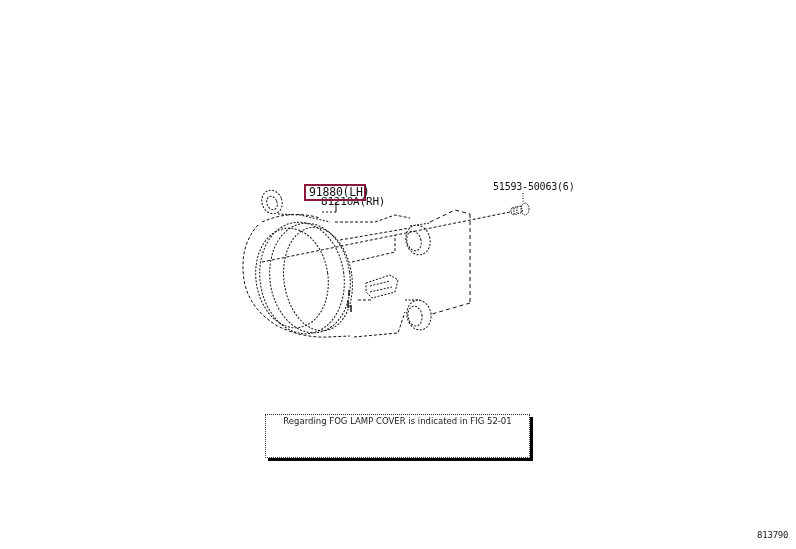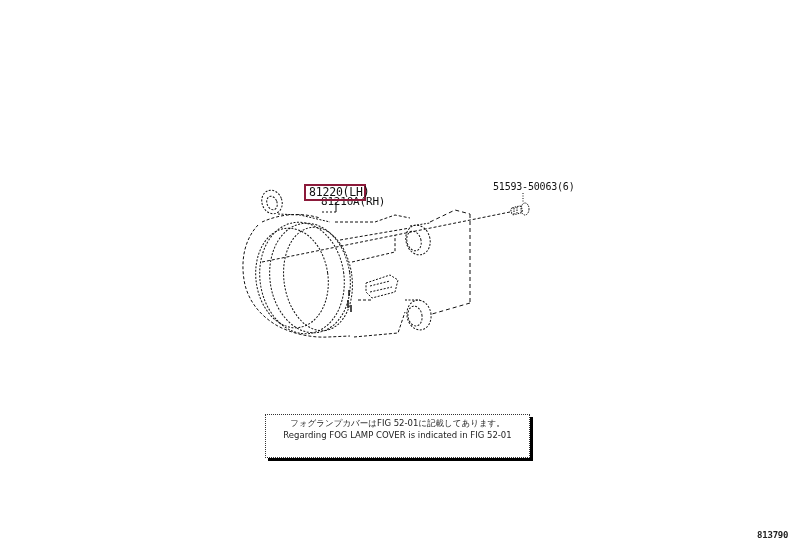--- a/index.html
+++ b/index.html
@@ -12,21 +12,21 @@
   .part-lh-box { position: absolute; left: 304px; top: 184px; width: 62px; height: 17px;
                  border: 2px solid #8b1a3a; box-sizing: border-box; }
   .part-lh { left: 309px; top: 186px; font-size: 11.5px; }
   .bolt-label { left: 493px; top: 181px; font-size: 10px; }
   .note-box { position: absolute; left: 265px; top: 414px; width: 265px; height: 44px;
               border: 1px dotted #333; background: #fff; box-shadow: 3px 3px 0 #000;
               box-sizing: border-box; text-align: center; font-family: "DejaVu Sans", "Liberation Sans", sans-serif; }
   .note-line { font-size: 8.5px; line-height: 12px; color: #222; white-space: nowrap; }
   .note-line.l1 { margin-top: 2px; }
   .note-line.l3 { font-family: "DejaVu Sans Mono", monospace; font-weight: bold; font-size: 9px; }
-  .fig-id { left: 757px; top: 529px; font-size: 9px; color: #222; font-weight: bold; }
+  .fig-id { left: 757px; top: 529px; font-size: 9px; color: #222; }
 </style>
 </head>
 <body>
 
 <div class="canvas">
   <svg width="796" height="549" viewBox="0 0 796 549" xmlns="http://www.w3.org/2000/svg" fill="none" stroke="#111" stroke-width="1">
 
     <line x1="336" y1="202" x2="336" y2="212"></line>
     <line x1="322" y1="212" x2="336" y2="212" stroke-dasharray="2,2"></line>
 
@@ -90,21 +90,20 @@
       <ellipse cx="525" cy="209" rx="4" ry="6"></ellipse>
       <line x1="514" y1="208" x2="514" y2="214"></line>
       <line x1="517" y1="207" x2="517" y2="213"></line>
     </g>
     <line x1="523" y1="193" x2="523" y2="202" stroke-dasharray="1,1.5"></line>
   </svg>
 </div>
 
 <div class="label part-rh">81210A(RH)</div>
 <div class="part-lh-box"></div>
-<div class="label part-lh">81220(LH)</div>
+<div class="label part-lh">91880(LH)</div>
 <div class="label bolt-label">51593-50063(6)</div>
 
 <div class="note-box">
-  <div class="note-line l1">フォグランプカバーはFIG 52-01に記載してあります。</div>
   <div class="note-line l2">Regarding FOG LAMP COVER is indicated in FIG 52-01</div>
 </div>
 
 <div class="label fig-id">813790</div>
 
 </body></html>

